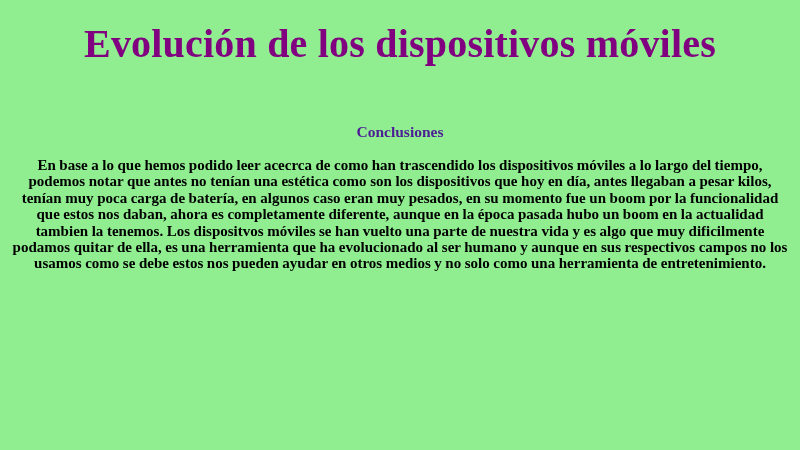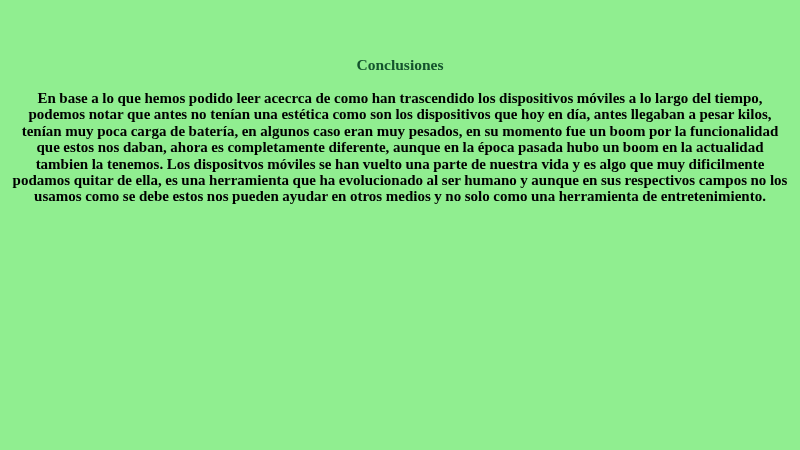--- a/index.html
+++ b/index.html
@@ -34,38 +34,39 @@
     letter-spacing: 0.2px;
   }
 
   .section-heading {
     margin: 56px 0 0 0;
     padding: 0;
     text-align: center;
     font-size: 15.5px;
     line-height: 18px;
     font-weight: bold;
-    color: #14532d;
+    color: #4c1d95;
   }
 
   .body-paragraph {
     margin: 16px auto 0 auto;
     padding: 0 4px;
     max-width: 786px;
     text-align: center;
     font-size: 15px;
     line-height: 16.4px;
     font-weight: bold;
     color: #000000;
     word-spacing: -0.2px;
   }
 </style>
 </head>
 <body>
 
 <div class="page">
 
+  <h1 class="page-title">Evolución de los dispositivos móviles</h1>
 
   <h2 class="section-heading">Conclusiones</h2>
 
   <p class="body-paragraph">En base a lo que hemos podido leer acecrca de como han trascendido los dispositivos móviles a lo largo del tiempo, podemos notar que antes no tenían una estética como son los dispositivos que hoy en día, antes llegaban a pesar kilos, tenían muy poca carga de batería, en algunos caso eran muy pesados, en su momento fue un boom por la funcionalidad que estos nos daban, ahora es completamente diferente, aunque en la época pasada hubo un boom en la actualidad tambien la tenemos. Los dispositvos móviles se han vuelto una parte de nuestra vida y es algo que muy dificilmente podamos quitar de ella, es una herramienta que ha evolucionado al ser humano y aunque en sus respectivos campos no los usamos como se debe estos nos pueden ayudar en otros medios y no solo como una herramienta de entretenimiento.</p>
 
 </div>
 
 </body></html>

